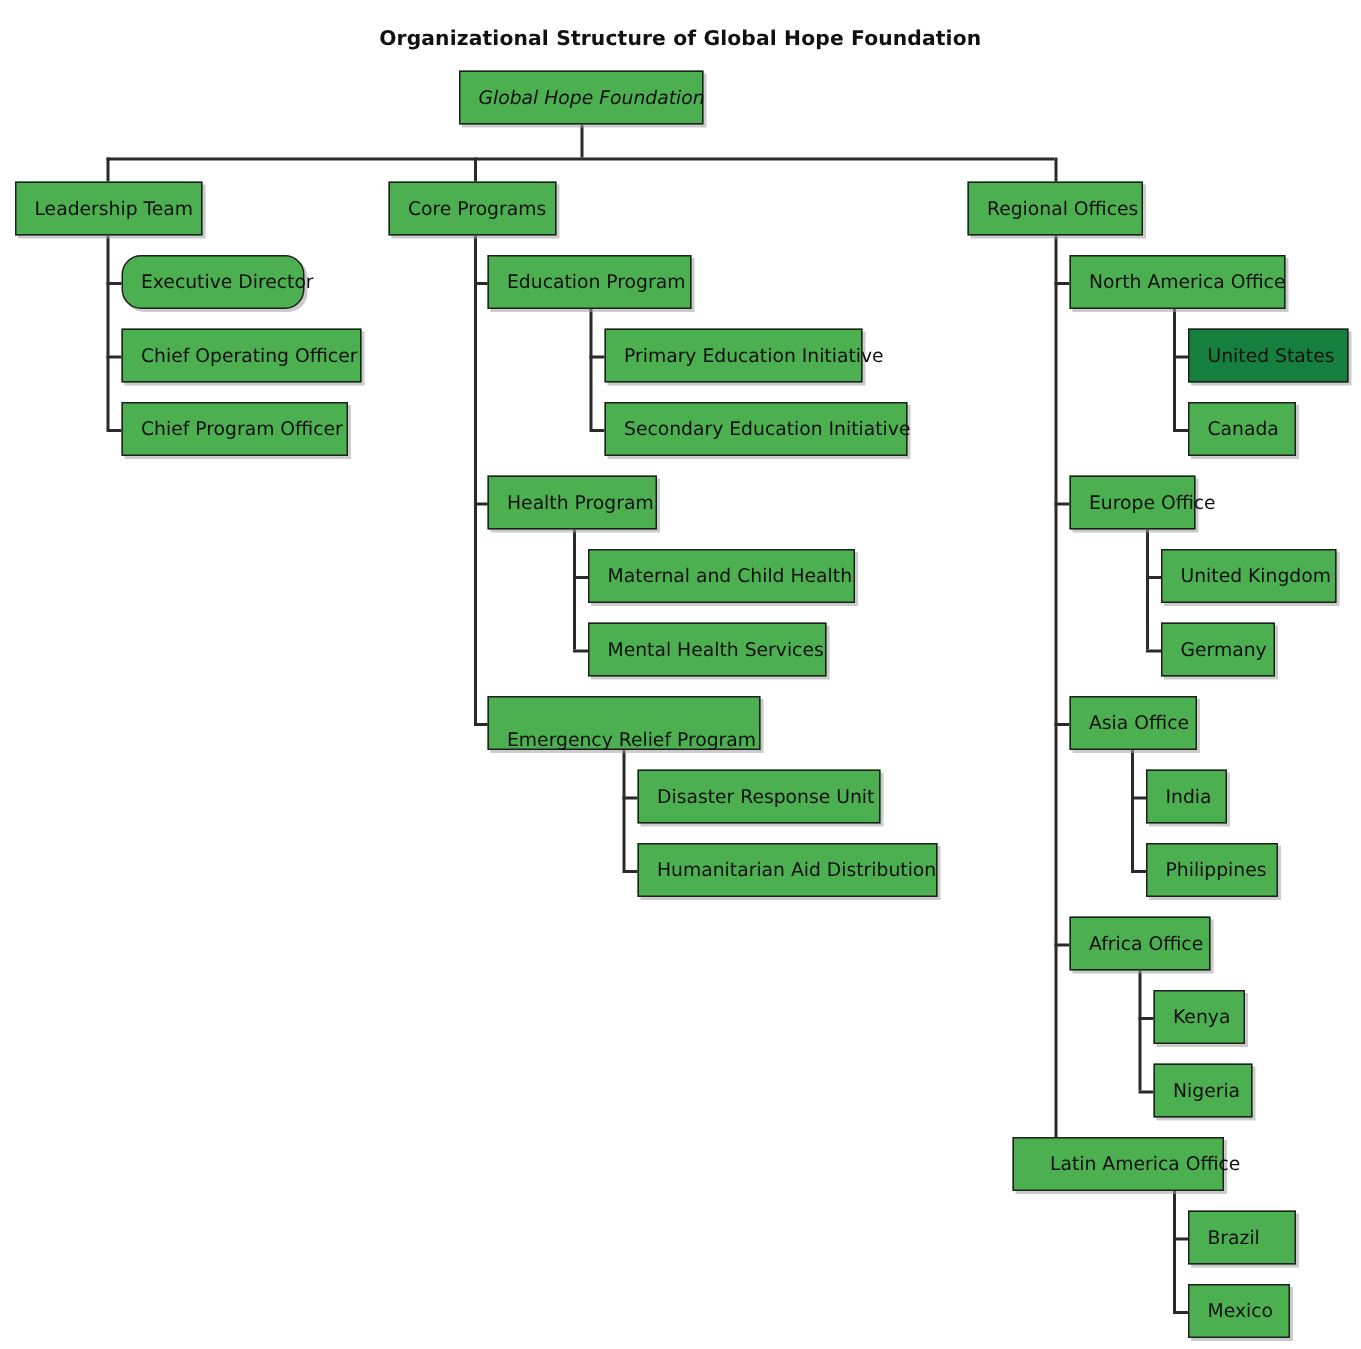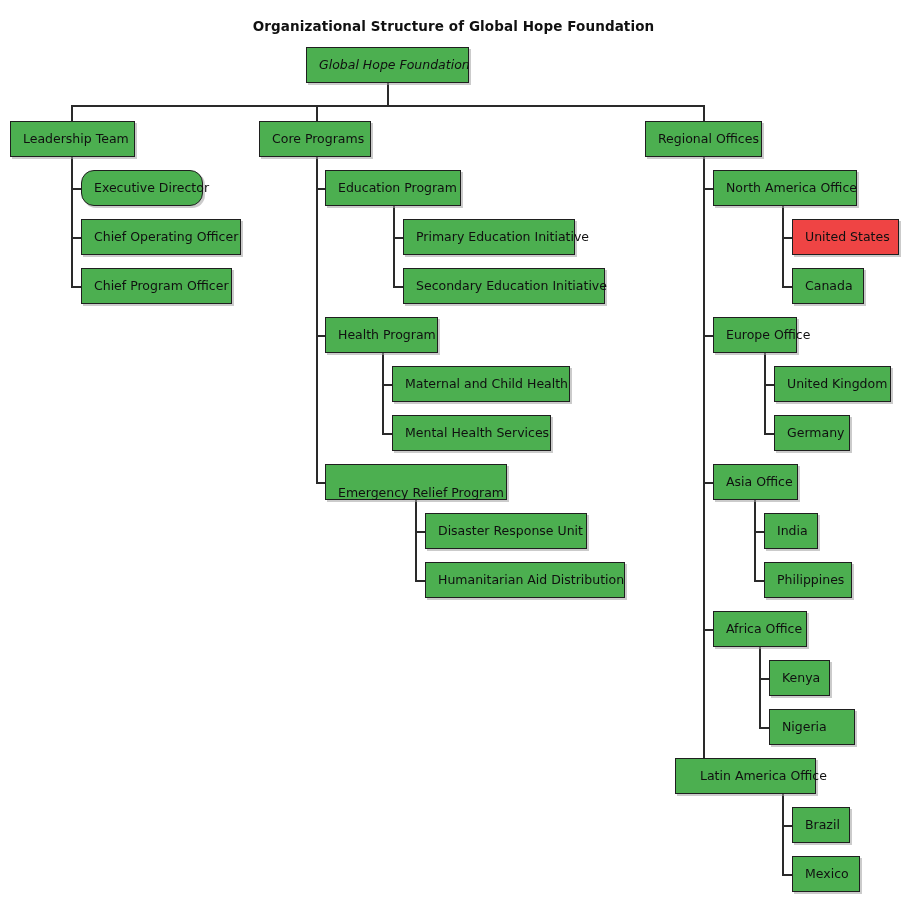--- a/index.html
+++ b/index.html
@@ -153,21 +153,21 @@
       </div>
       <div class="node" style="left: 425px; top: 562px; width: 200px; background: rgb(76, 175, 80); border-color: rgb(31, 31, 31);">
         <span class="node-label">Humanitarian Aid Distribution</span>
       </div>
       <div class="node" style="left: 645px; top: 121px; width: 117px; background: rgb(76, 175, 80); border-color: rgb(31, 31, 31);">
         <span class="node-label">Regional Offices</span>
       </div>
       <div class="node" style="left: 713px; top: 170px; width: 144px; background: rgb(76, 175, 80); border-color: rgb(31, 31, 31);">
         <span class="node-label">North America Office</span>
       </div>
-      <div class="node" style="left: 792px; top: 219px; width: 107px; background: #ef4444; border-color: rgb(31, 31, 31);">
+      <div class="node" style="left: 792px; top: 219px; width: 107px; background: #15803d; border-color: rgb(31, 31, 31);">
         <span class="node-label">United States</span>
       </div>
       <div class="node" style="left: 792px; top: 268px; width: 72px; background: rgb(76, 175, 80); border-color: rgb(31, 31, 31);">
         <span class="node-label">Canada</span>
       </div>
       <div class="node" style="left: 713px; top: 317px; width: 84px; background: rgb(76, 175, 80); border-color: rgb(31, 31, 31);">
         <span class="node-label">Europe Office</span>
       </div>
       <div class="node" style="left: 774px; top: 366px; width: 117px; background: rgb(76, 175, 80); border-color: rgb(31, 31, 31);">
         <span class="node-label">United Kingdom</span>
@@ -183,27 +183,27 @@
       </div>
       <div class="node" style="left: 764px; top: 562px; width: 88px; background: rgb(76, 175, 80); border-color: rgb(31, 31, 31);">
         <span class="node-label">Philippines</span>
       </div>
       <div class="node" style="left: 713px; top: 611px; width: 94px; background: rgb(76, 175, 80); border-color: rgb(31, 31, 31);">
         <span class="node-label">Africa Office</span>
       </div>
       <div class="node" style="left: 769px; top: 660px; width: 61px; background: rgb(76, 175, 80); border-color: rgb(31, 31, 31);">
         <span class="node-label">Kenya</span>
       </div>
-      <div class="node" style="left: 769px; top: 709px; width: 86px; background: rgb(76, 175, 80); border-color: rgb(31, 31, 31);">
+      <div class="node" style="left: 769px; top: 709px; width: 66px; background: rgb(76, 175, 80); border-color: rgb(31, 31, 31);">
         <span class="node-label">Nigeria</span>
       </div>
       <div class="node" style="left: 675px; top: 758px; width: 141px; background: rgb(76, 175, 80); border-color: rgb(31, 31, 31); padding-left: 24px;">
         <span class="node-label">Latin America Office</span>
       </div>
-      <div class="node" style="left: 792px; top: 807px; width: 58px; background: rgb(76, 175, 80); border-color: rgb(31, 31, 31);">
+      <div class="node" style="left: 792px; top: 807px; width: 72px; background: rgb(76, 175, 80); border-color: rgb(31, 31, 31);">
         <span class="node-label">Brazil</span>
       </div>
       <div class="node" style="left: 792px; top: 856px; width: 68px; background: rgb(76, 175, 80); border-color: rgb(31, 31, 31);">
         <span class="node-label">Mexico</span>
       </div>
     </div>
 
 </div>
 
 </body></html>

